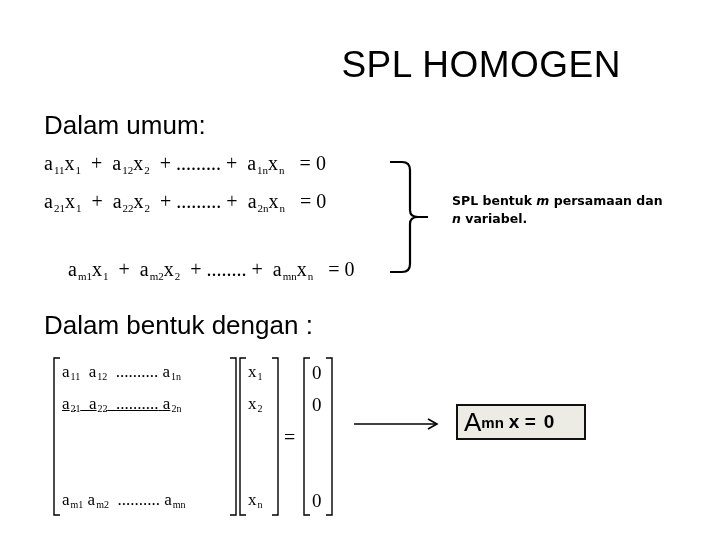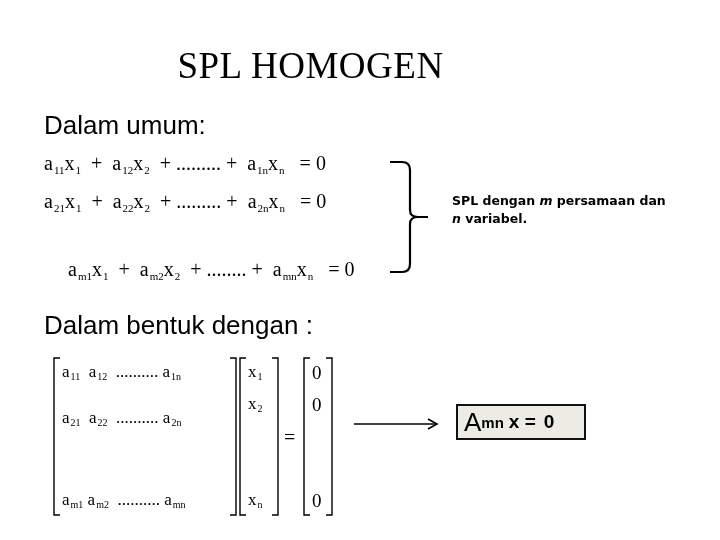--- a/index.html
+++ b/index.html
@@ -1,17 +1,17 @@
 <!DOCTYPE html>
 <html><head>
 <meta charset="utf-8">
 <style>
   html, body { margin:0; padding:0; }
   body { width:720px; height:540px; background:#ffffff; position:relative; overflow:hidden; font-family:"Liberation Sans", sans-serif; color:#000; }
-  .title { position:absolute; left:0; top:44px; width:621px; text-align:center; font-family:Liberation Serif, serif; font-size:37px; letter-spacing:0.5px; }
+  .title { position:absolute; left:0; top:44px; width:621px; text-align:right; font-family:Liberation Sans, sans-serif; font-size:37px; letter-spacing:0.5px; }
   .heading { position:absolute; font-family:"Liberation Sans", sans-serif; font-size:26px; }
   .eq { position:absolute; left:44px; font-family:Liberation Serif, serif; font-size:20px; white-space:nowrap; }
   .eq sub { font-size:11px; vertical-align:-4px; margin-left:1px; }
   .eq .op { margin:0 5px; }
   .brace { position:absolute; }
   .note { position:absolute; left:452px; top:192px; width:240px; font-family:"DejaVu Sans", sans-serif; font-weight:bold; font-size:12.5px; line-height:18px; }
   .matrix-cell { position:absolute; font-family:"Liberation Serif", serif; font-size:17px; white-space:nowrap; }
   .matrix-cell sub { font-size:10px; vertical-align:-3px; margin-left:1px; }
   .result-box { position:absolute; left:456px; top:404px; width:130px; height:36px; background:#ecece4; border:2px solid #111; box-sizing:border-box; display:flex; align-items:center; padding-left:6px; font-family:"Liberation Sans", sans-serif; }
   .result-box .A { font-size:26px; }
@@ -51,42 +51,42 @@
   <span class="op">+</span><span>........</span><span class="op">+</span>
   <span>a</span><sub>mn</sub><span>x</span><sub>n</sub>
   <span class="op" style="margin-left:10px;">=</span><span>0</span>
 </div>
 
 <svg class="brace" style="left:388px; top:158px;" width="50" height="120">
   <path d="M2 4 L14 4 Q22 4 22 12 L22 52 Q22 59 30 59 L40 59 M30 59 Q22 59 22 66 L22 106 Q22 114 14 114 L2 114" fill="none" stroke="#000" stroke-width="2.2"></path>
 </svg>
 
 <div class="note">
-  <span>SPL dengan </span><i>m</i><span> persamaan dan</span><br>
+  <span>SPL bentuk </span><i>m</i><span> persamaan dan</span><br>
   <i>n</i><span> variabel.</span>
 </div>
 
 <div class="heading" style="left:44px; top:310px;">Dalam bentuk dengan :</div>
 
 <svg style="position:absolute; left:50px; top:355px;" width="290" height="165">
 
   <path d="M10 3 L4 3 L4 160 L10 160" fill="none" stroke="#000" stroke-width="1.4"></path>
   <path d="M180 3 L186 3 L186 160 L180 160" fill="none" stroke="#000" stroke-width="1.4"></path>
 
   <path d="M196 3 L190 3 L190 160 L196 160" fill="none" stroke="#000" stroke-width="1.4"></path>
   <path d="M222 3 L228 3 L228 160 L222 160" fill="none" stroke="#000" stroke-width="1.4"></path>
 
   <path d="M260 3 L254 3 L254 160 L260 160" fill="none" stroke="#000" stroke-width="1.4"></path>
   <path d="M276 3 L282 3 L282 160 L276 160" fill="none" stroke="#000" stroke-width="1.4"></path>
 </svg>
 
 <div class="matrix-cell" style="left:62px; top:362px;">
   <span>a</span><sub>11</sub>&nbsp;&nbsp;<span>a</span><sub>12</sub>&nbsp;&nbsp;<span>..........</span>&nbsp;<span>a</span><sub>1n</sub>
 </div>
-<div class="matrix-cell" style="left:62px; top:408px;">
+<div class="matrix-cell" style="left:62px; top:394px;text-decoration:underline;">
   <span>a</span><sub>21</sub>&nbsp;&nbsp;<span>a</span><sub>22</sub>&nbsp;&nbsp;<span>..........</span>&nbsp;<span>a</span><sub>2n</sub>
 </div>
 <div class="matrix-cell" style="left:62px; top:490px;">
   <span>a</span><sub>m1</sub>&nbsp;<span>a</span><sub>m2</sub>&nbsp;&nbsp;<span>..........</span>&nbsp;<span>a</span><sub>mn</sub>
 </div>
 
 <div class="matrix-cell" style="left:248px; top:362px;"><span>x</span><sub>1</sub></div>
 <div class="matrix-cell" style="left:248px; top:394px;"><span>x</span><sub>2</sub></div>
 <div class="matrix-cell" style="left:248px; top:490px;"><span>x</span><sub>n</sub></div>
 

